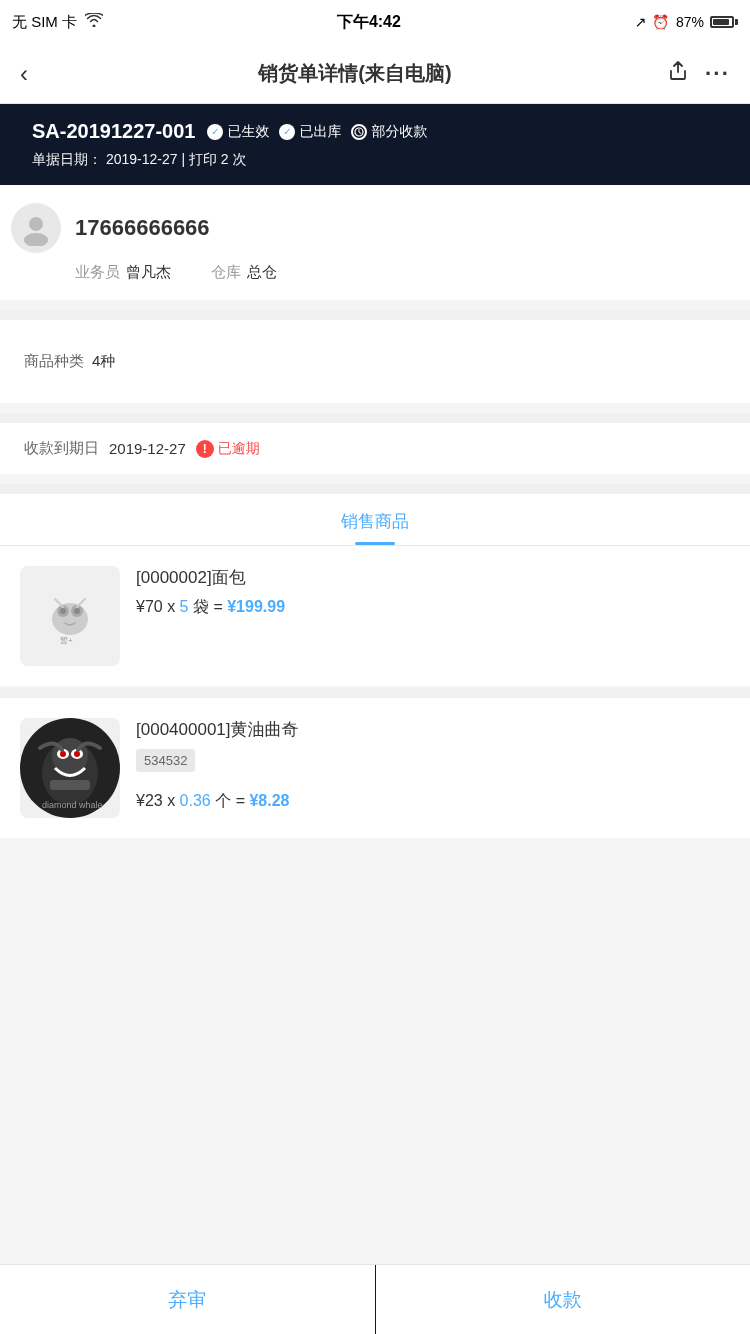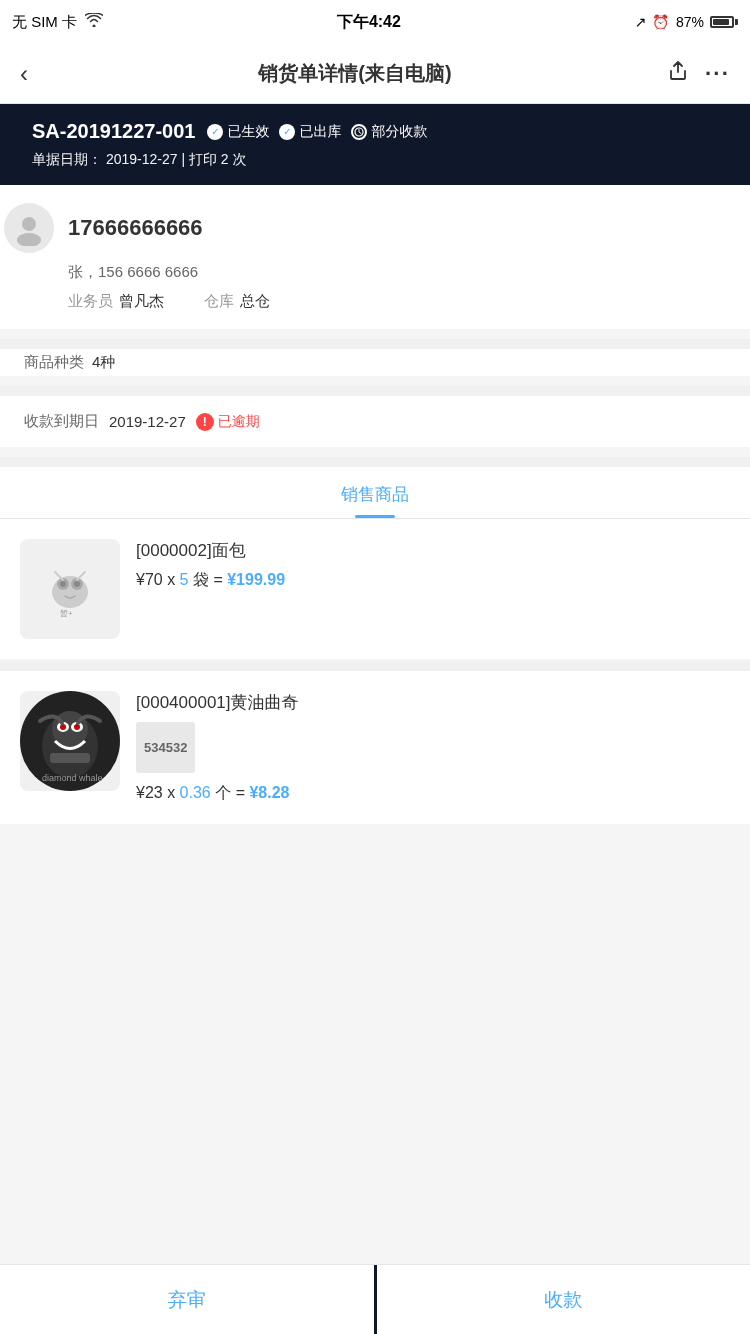--- a/index.html
+++ b/index.html
@@ -116,21 +116,21 @@
     }
     .order-date {
       font-size: 14px;
       color: #fff;
       opacity: 0.95;
     }
 
     
     .customer-section {
       background: #fff;
-      padding: 18px 4px;
+      padding: 18px 11px;
       margin-bottom: 10px;
     }
     .customer-row {
       display: flex;
       align-items: center;
       gap: 14px;
       margin-bottom: 10px;
     }
     .customer-avatar {
       width: 50px;
@@ -170,21 +170,21 @@
       color: #999;
     }
     .meta-value {
       font-size: 15px;
       color: #333;
     }
 
     
     .stats-section {
       background: #fff;
-      padding: 4px 24px;
+      padding: 32px 24px;
       margin-bottom: 10px;
       display: flex;
       justify-content: space-between;
       align-items: flex-start;
     }
     .stats-left {
       display: flex;
       flex-direction: column;
       gap: 4px;
     }
@@ -326,24 +326,23 @@
       font-size: 17px;
       color: #333;
       font-weight: 500;
       margin-bottom: 8px;
     }
     .product-sku {
       display: inline-block;
       background: #e8e8e8;
       color: #666;
       font-size: 13px;
-      padding: 18px 8px;
+      padding: 4px 8px;
       border-radius: 3px;
-      margin-bottom: 10px;
-      font-weight: bold;
+      margin-bottom: 19px;
     }
     .product-price-row {
       font-size: 16px;
       color: #333;
     }
     .price-qty {
       color: #4AADFF;
     }
     .price-total {
       color: #4AADFF;
@@ -367,21 +366,21 @@
       text-align: center;
       font-size: 19px;
       cursor: pointer;
       height: 100%;
       display: flex;
       align-items: center;
       justify-content: center;
     }
     .bottom-btn.cancel {
       color: #4AADFF;
-      border-right: 3px solid #0f172a;
+      border-right: 1px solid #0f172a;
     }
     .bottom-btn.collect {
       color: #4AADFF;
     }
 
     .battery-icon {
       display: inline-flex;
       align-items: center;
     }
     .battery-body {
@@ -492,21 +491,20 @@
 <div class="customer-section">
   <div class="customer-row">
     <div class="customer-avatar">
       <svg width="36" height="36" viewBox="0 0 36 36" fill="none">
         <circle cx="18" cy="14" r="7" fill="#bbb"></circle>
         <ellipse cx="18" cy="30" rx="12" ry="7" fill="#bbb"></ellipse>
       </svg>
     </div>
     <span class="customer-name">17666666666</span>
   </div>
-  <div class="customer-info">张，156 6666 6666</div>
   <div class="customer-meta">
     <div class="meta-item">
       <span class="meta-label">业务员</span>
       <span class="meta-value">曾凡杰</span>
     </div>
     <div class="meta-item">
       <span class="meta-label">仓库</span>
       <span class="meta-value">总仓</span>
     </div>
   </div>

